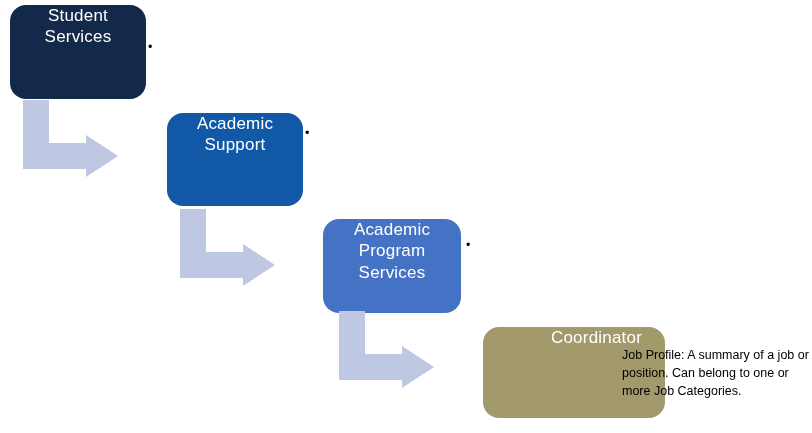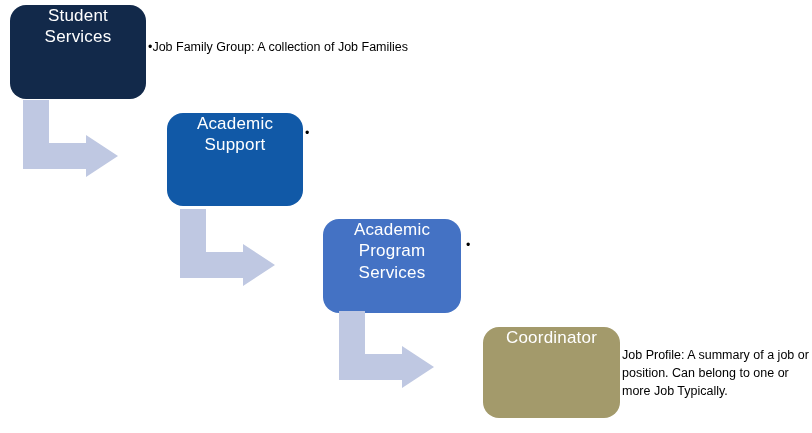--- a/index.html
+++ b/index.html
@@ -21,21 +21,21 @@
   }
   .step-title {
     white-space: pre-line;
     font-size: 17px;
     line-height: 1.25;
     letter-spacing: 0.2px;
   }
   .box-1 { left: 10px;  top: 5px;   width: 136px; height: 94px; }
   .box-2 { left: 167px; top: 113px; width: 136px; height: 93px; }
   .box-3 { left: 323px; top: 219px; width: 138px; height: 94px; }
-  .box-4 { left: 483px; top: 327px; width: 137px; height: 91px; }
+  .box-4 { left: 483px; top: 327px; width: 137px; height: 91px; padding-left: 45px; }
 
   .arrow {
     position: absolute;
     width: 95px;
     height: 78px;
   }
   .arrow-1 { left: 23px;  top: 100px; }
   .arrow-2 { left: 180px; top: 209px; }
   .arrow-3 { left: 339px; top: 311px; }
 
@@ -60,21 +60,20 @@
 
   <div class="step-box box-1" style="background: rgb(18, 41, 74);">
     <div class="step-title" style="color: rgb(255, 255, 255);">Student
 Services</div>
   </div>
   <svg class="arrow arrow-1" viewBox="0 0 95 78">
     <path d="M0,0 H26 V43 H63 V35 L95,56 L63,77 V69 H0 Z" fill="#bfc8e2"></path>
   </svg>
   <div class="desc desc-1">
     <span class="bullet-mark">•</span>
-    <span class="desc-text">Job Family Group: A collection of Job Families</span>
   </div>
 
   <div class="step-box box-2" style="background: rgb(17, 89, 167);">
     <div class="step-title" style="color: rgb(255, 255, 255);">Academic
 Support</div>
   </div>
   <svg class="arrow arrow-2" viewBox="0 0 95 78">
     <path d="M0,0 H26 V43 H63 V35 L95,56 L63,77 V69 H0 Z" fill="#bfc8e2"></path>
   </svg>
   <div class="desc desc-2">
@@ -93,16 +92,16 @@
     <span class="bullet-mark">•</span>
   </div>
 
   <div class="step-box box-4" style="background: rgb(163, 154, 107);">
     <div class="step-title" style="color: rgb(255, 255, 255);">Coordinator</div>
   </div>
   <div class="desc desc-4">
     <span class="bullet-mark"></span>
     <span class="desc-text">Job Profile: A summary of a job or
 position. Can belong to one or
-more Job Typically.</span>
+more Job Categories.</span>
   </div>
 
 </div>
 
 </body></html>

